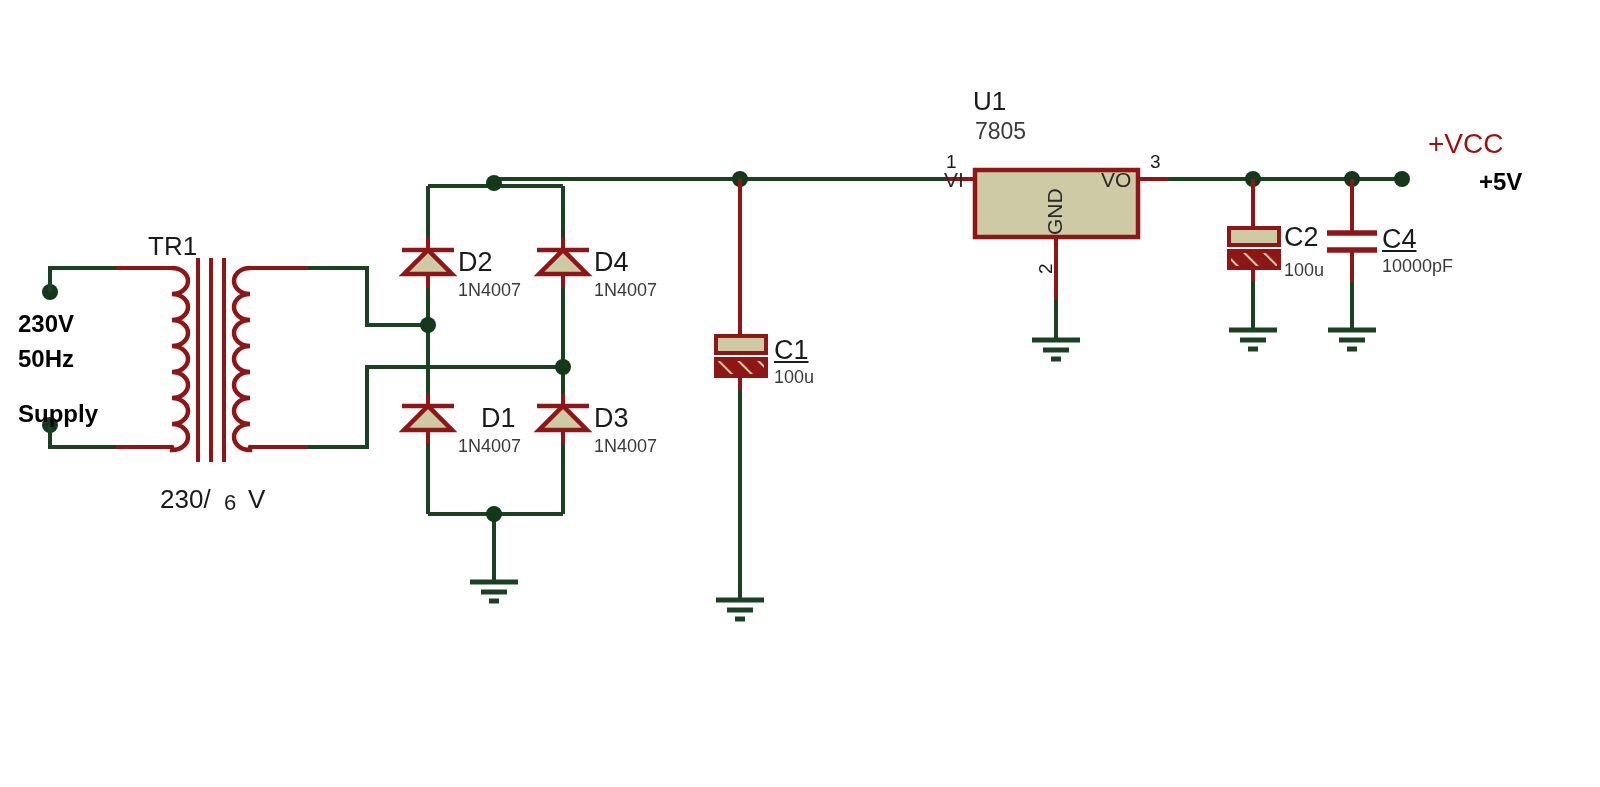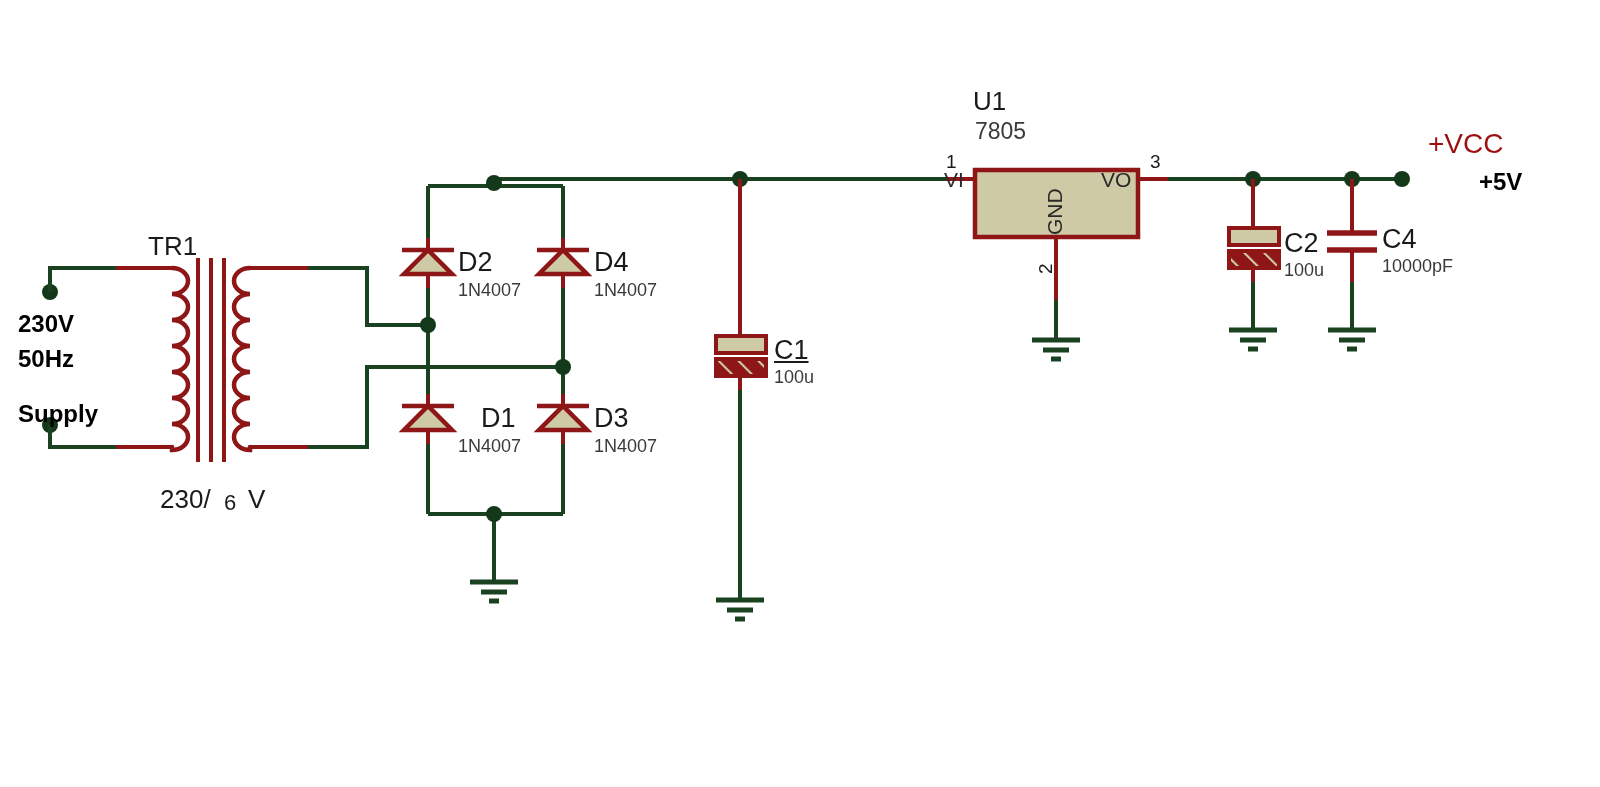--- a/index.html
+++ b/index.html
@@ -269,23 +269,23 @@
 
   <div class="lbl lbl-xf" style="left:973px; top:88px;">U1</div>
   <div class="lbl lbl-val" style="left:975px; top:120px; font-size:23px;">7805</div>
   <div class="lbl lbl-icpin" style="left:944px; top:169px;">VI</div>
   <div class="lbl lbl-icpin" style="left:1101px; top:169px;">VO</div>
   <div class="lbl lbl-icpin vert-cw" style="left:1044px; top:235px;">GND</div>
   <div class="lbl lbl-pin" style="left:946px; top:152px;">1</div>
   <div class="lbl lbl-pin vert-cw" style="left:1036px; top:274px;">2</div>
   <div class="lbl lbl-pin" style="left:1150px; top:152px;">3</div>
 
-  <div class="lbl lbl-ref" style="left:1284px; top:230px;">C2</div>
+  <div class="lbl lbl-ref" style="left:1284px; top:224px;">C2</div>
   <div class="lbl lbl-val" style="left:1284px; top:261px;">100u</div>
 
-  <div class="lbl lbl-ref" style="left:1382px; top:226px;">C4</div>
+  <div class="lbl lbl-ref" style="left:1382px; top:226px;text-decoration:underline;">C4</div>
   <div class="lbl lbl-val" style="left:1382px; top:257px;">10000pF</div>
 
   <div class="lbl lbl-vcc" style="left:1428px; top:130px;">+VCC</div>
   <div class="lbl lbl-bold" style="left:1447px; top:170px;margin-left:32px;">+5V</div>
 
 
 </div>
 
 </body></html>

